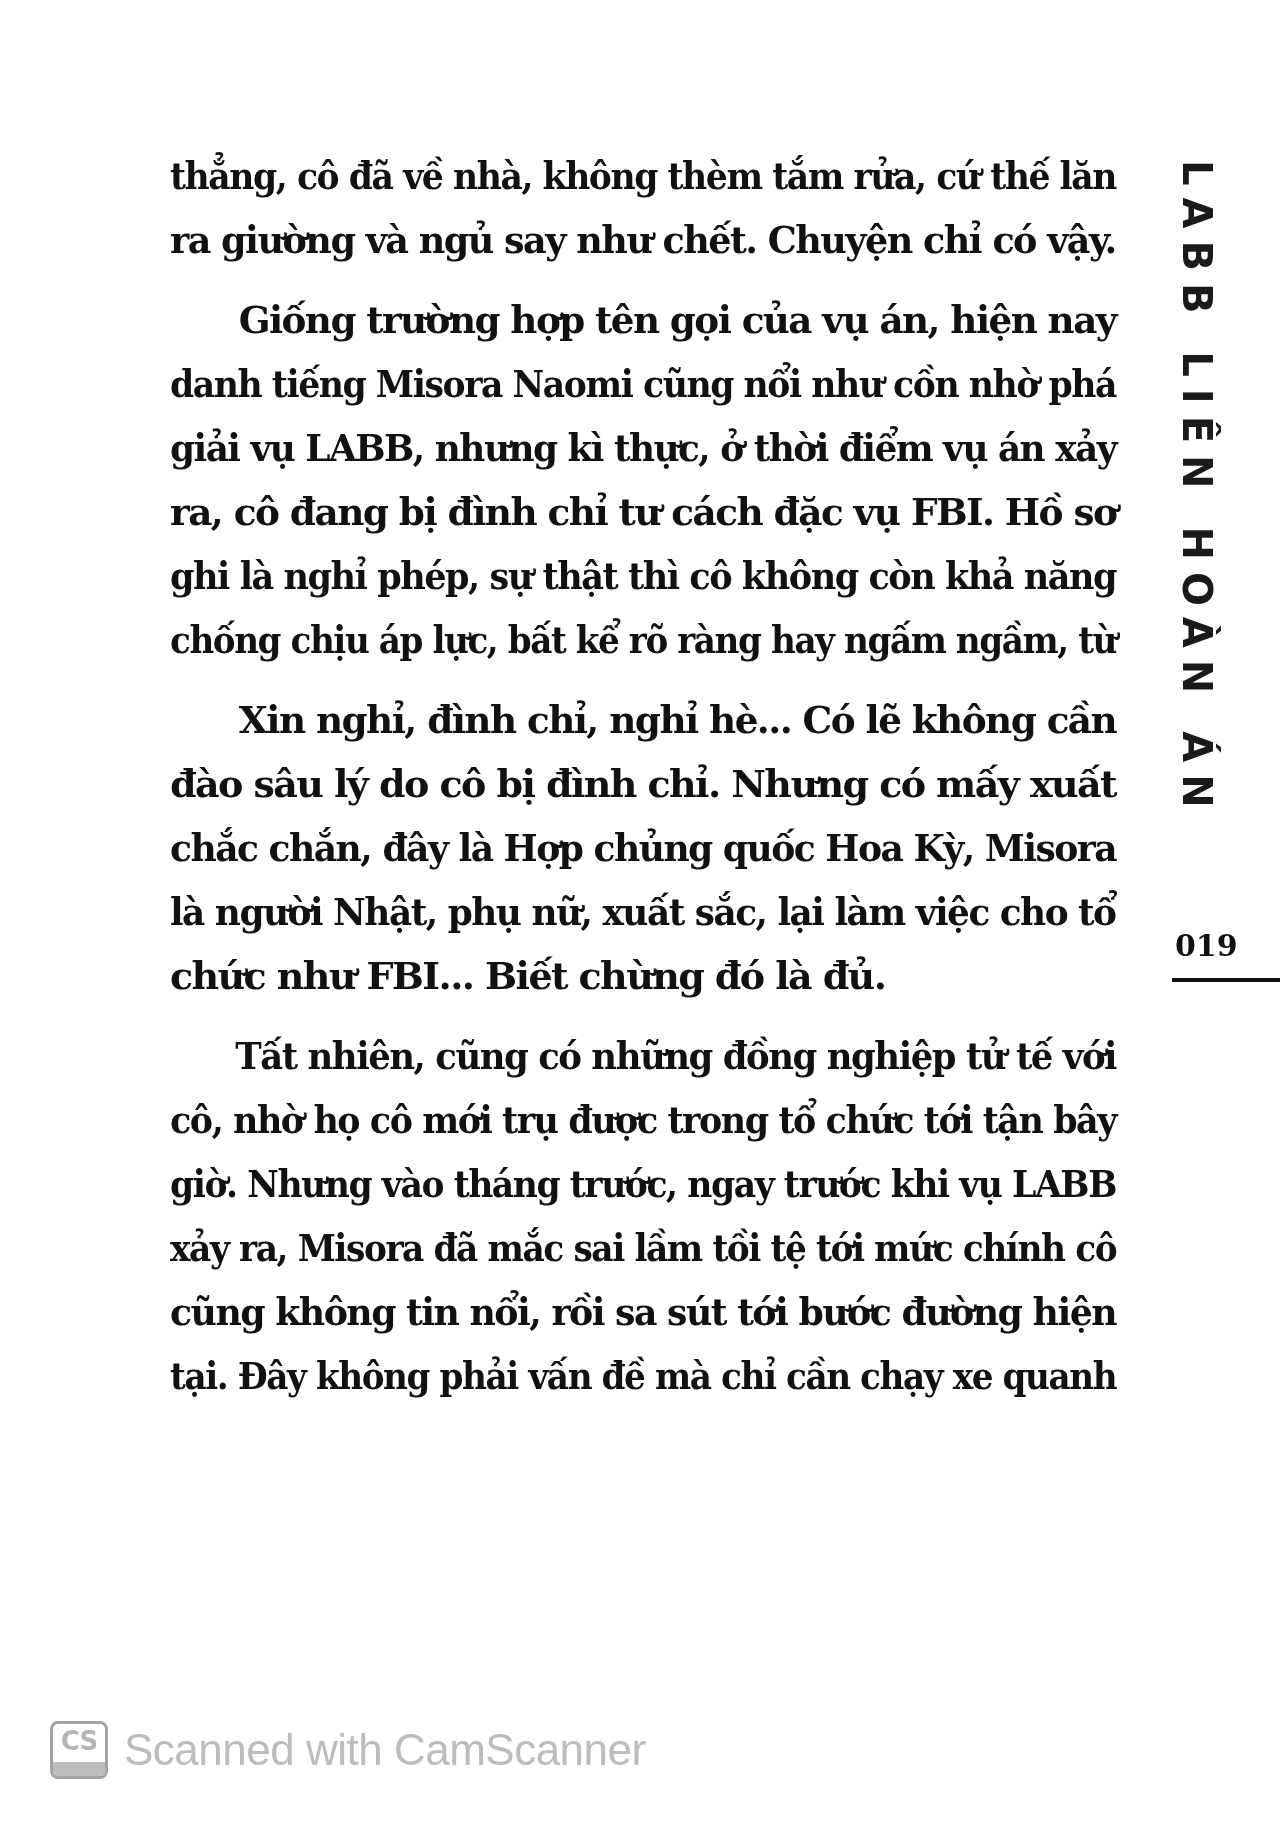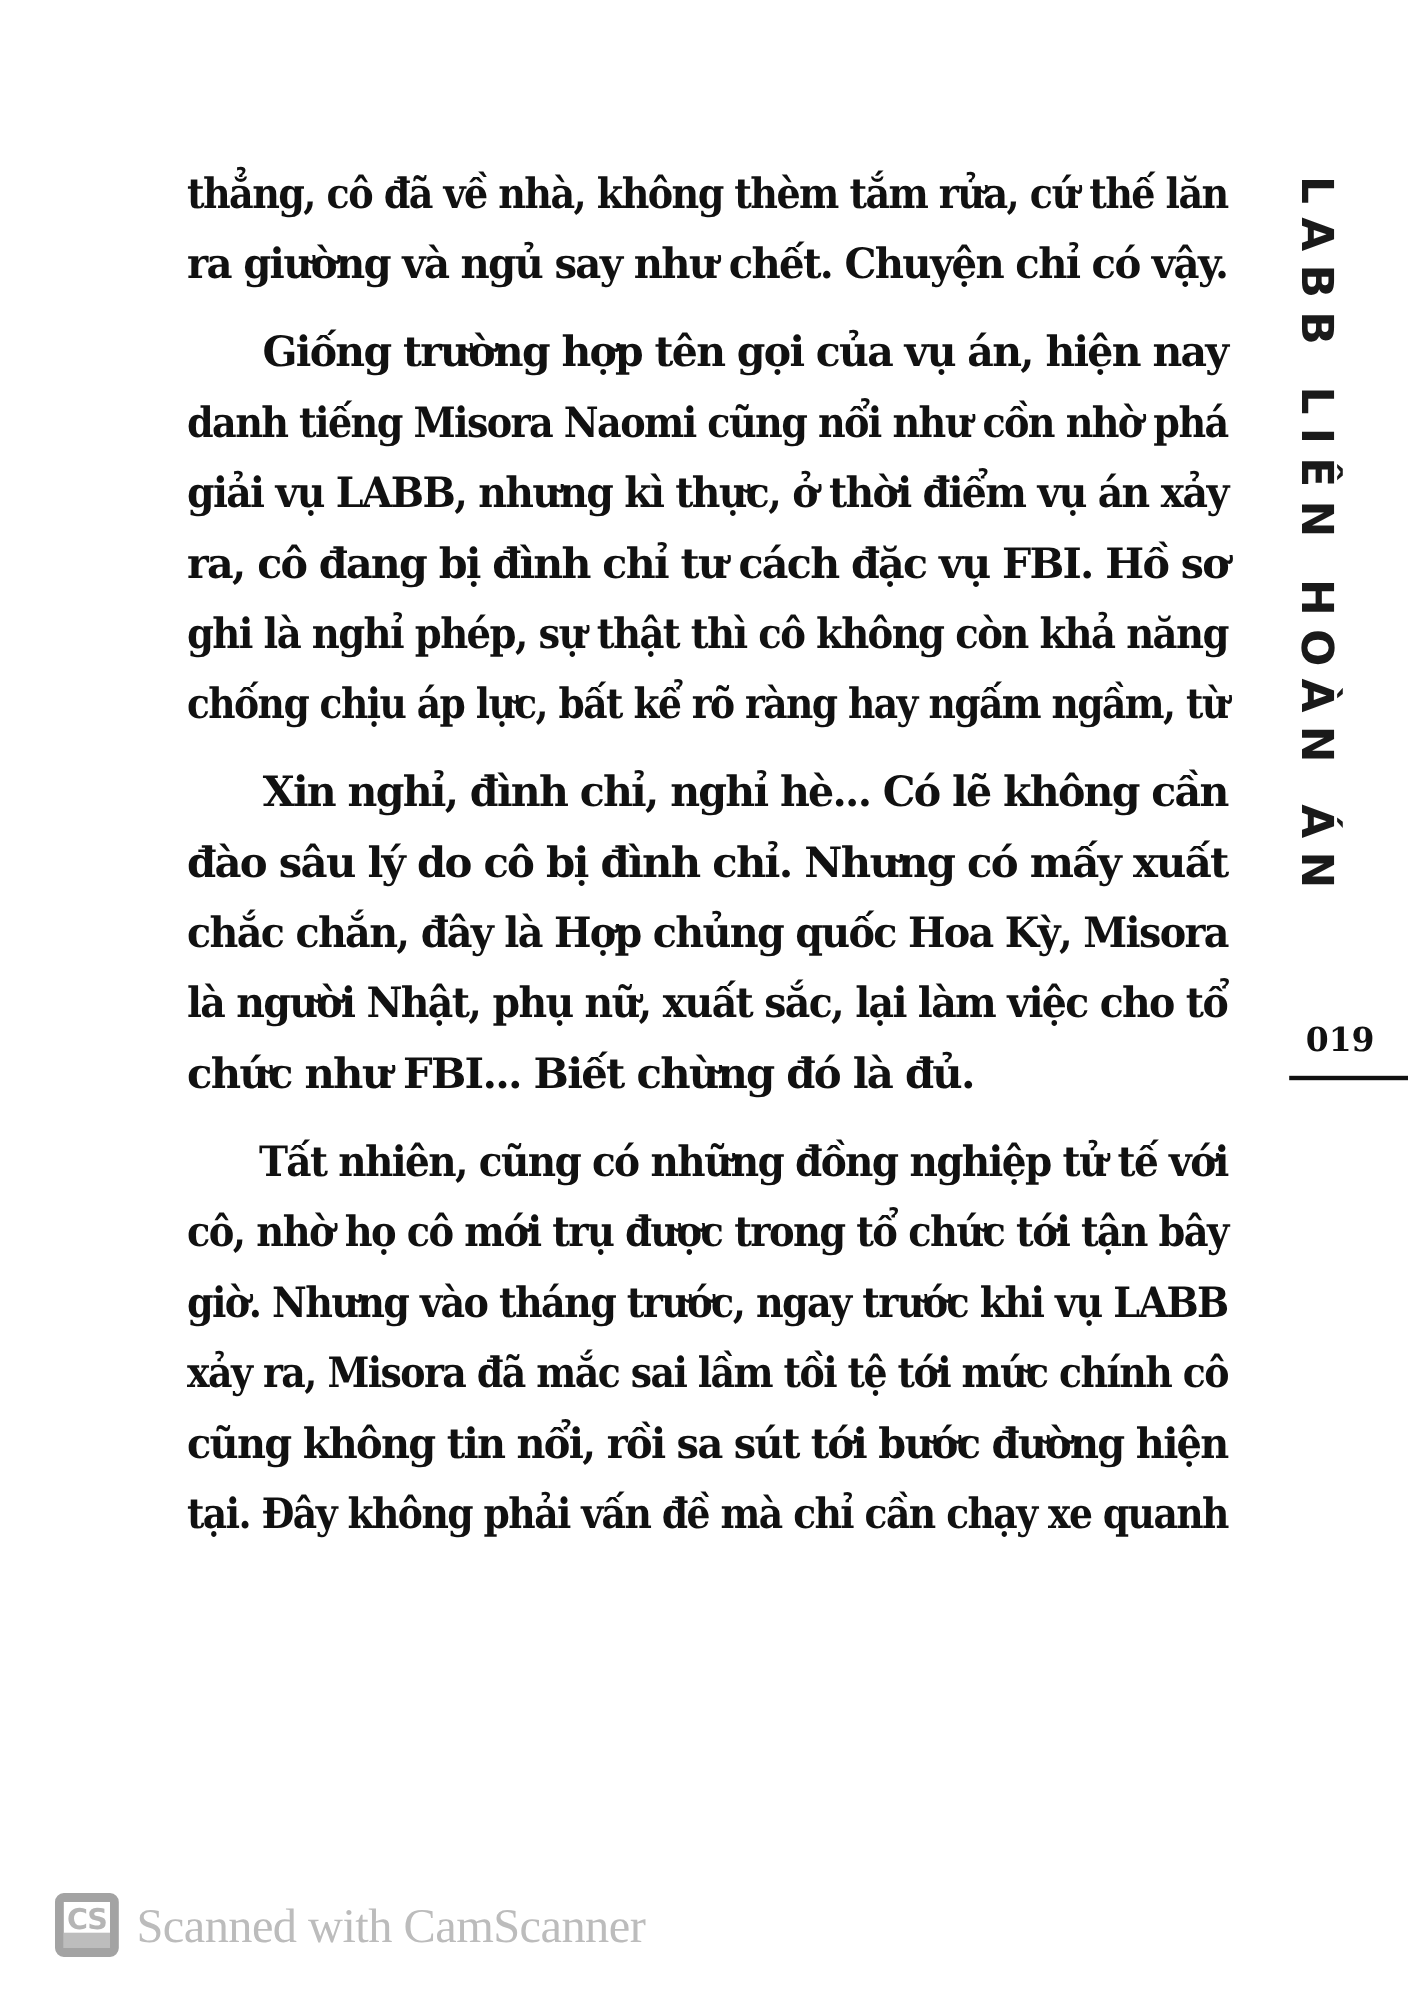--- a/index.html
+++ b/index.html
@@ -31,46 +31,46 @@
   .running-head span {
     writing-mode: vertical-rl;
     font-family: "DejaVu Sans", "Liberation Sans", sans-serif;
     font-weight: 700; font-size: 40px; letter-spacing: 12px;
     color: #1a1a1a;
     white-space: nowrap;
   }
   .page-number {
     position: absolute; left: 1175px; top: 928px;
     font-family: "DejaVu Serif", "Liberation Serif", serif;
-    font-weight: 700; font-size: 30px; color: #111; margin-left: 12px;
+    font-weight: 700; font-size: 30px; color: #111;
   }
   .page-rule {
     position: absolute; left: 1172px; top: 978px; width: 108px; height: 4px;
     background: #111;
   }
 
   .watermark {
     position: absolute; left: 50px; top: 1718px; height: 64px;
     display: flex; align-items: center; gap: 16px;
   }
   .wm-logo {
     width: 58px; height: 58px; border-radius: 8px;
-    border: 8px solid #a3a3a3; box-sizing: border-box;
+    border: 3px solid #a3a3a3; box-sizing: border-box;
     position: relative; overflow: hidden; background: #fff;
   }
   .wm-logo .wm-logo-text {
     position: absolute; top: 2px; left: 0; right: 0; text-align: center;
     font-family: "DejaVu Sans", "Liberation Sans", sans-serif;
     font-weight: 700; font-size: 26px; color: #b5b5b5; letter-spacing: -1px;
   }
   .wm-logo .wm-logo-bar {
     position: absolute; left: 0; right: 0; bottom: 0; height: 14px; background: #bdbdbd;
   }
   .wm-text {
-    font-family: Liberation Serif, serif;
+    font-family: Liberation Sans, sans-serif;
     font-size: 44px; color: #bcbcbc; letter-spacing: -0.5px;
   }
 </style>
 </head>
 <body>
 
 <div class="page-body">
   <div class="para">
     <span class="line" style="display: block; transform: scaleX(0.9114); width: 946px;">thẳng, cô đã về nhà, không thèm tắm rửa, cứ thế lăn</span>
     <span class="line last" style="display: block; transform: scaleX(0.9624); width: auto;">ra giường và ngủ say như chết. Chuyện chỉ có vậy.</span>

